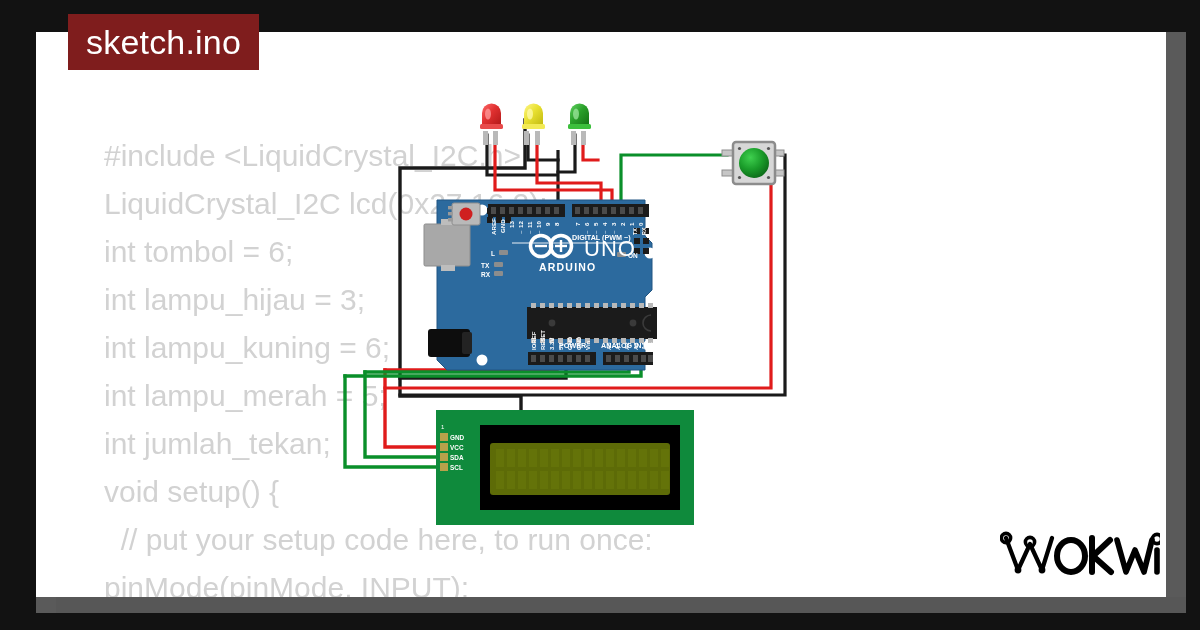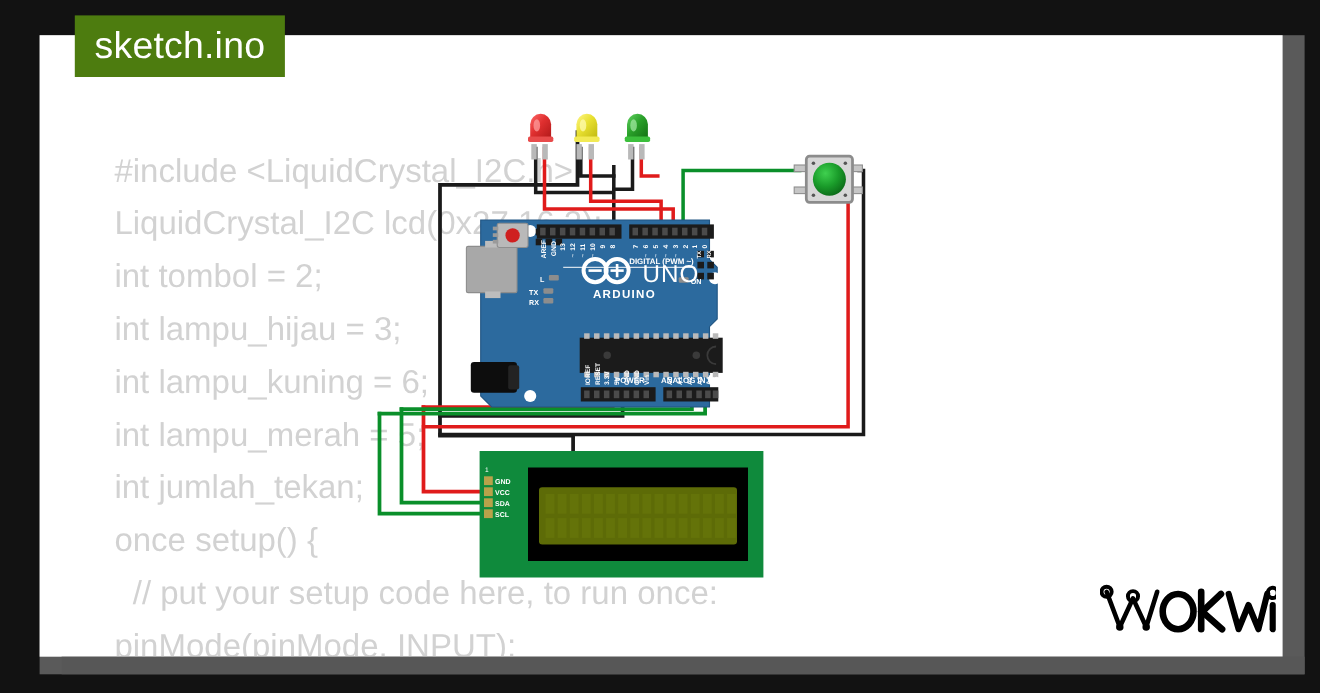--- a/index.html
+++ b/index.html
@@ -21,21 +21,21 @@
     position: absolute; left: 36px; top: 32px;
     width: 1130px; height: 565px;
     background: #ffffff;
     overflow: hidden;
   }
 
   
   .tab {
     position: absolute; left: 68px; top: 14px;
     height: 56px; padding: 0 18px;
-    background: #4d7c0f;
+    background: #7f1d1d;
     display: flex; align-items: center;
     z-index: 40;
   }
   .tab-label {
     color: #ffffff;
     font-size: 34px;
     font-weight: 400;
     letter-spacing: .2px;
     line-height: 1;
     white-space: nowrap;
@@ -78,26 +78,26 @@
 
 <div id="root">
 
   <div class="shadow-band"></div>
 
   <div class="page">
 
     <div class="code">
       <div class="code-line">#include &lt;LiquidCrystal_I2C.h&gt;</div>
       <div class="code-line">LiquidCrystal_I2C lcd(0x27,16,2);</div>
-      <div class="code-line">int tombol = 2;</div>
+      <div class="code-line">int tombol = 6;</div>
       <div class="code-line">int lampu_hijau = 3;</div>
       <div class="code-line">int lampu_kuning = 6;</div>
       <div class="code-line">int lampu_merah = 5;</div>
       <div class="code-line">int jumlah_tekan;</div>
-      <div class="code-line">once setup() {</div>
+      <div class="code-line">void setup() {</div>
       <div class="code-line">  // put your setup code here, to run once:</div>
       <div class="code-line">pinMode(pinMode, INPUT);</div>
 
     </div>
   </div>
 
   <svg class="diagram" viewBox="0 0 1200 630" width="1200" height="630">
 
     <defs>
       <linearGradient id="ledRedG" x1="0" y1="0" x2="1" y2="1">

